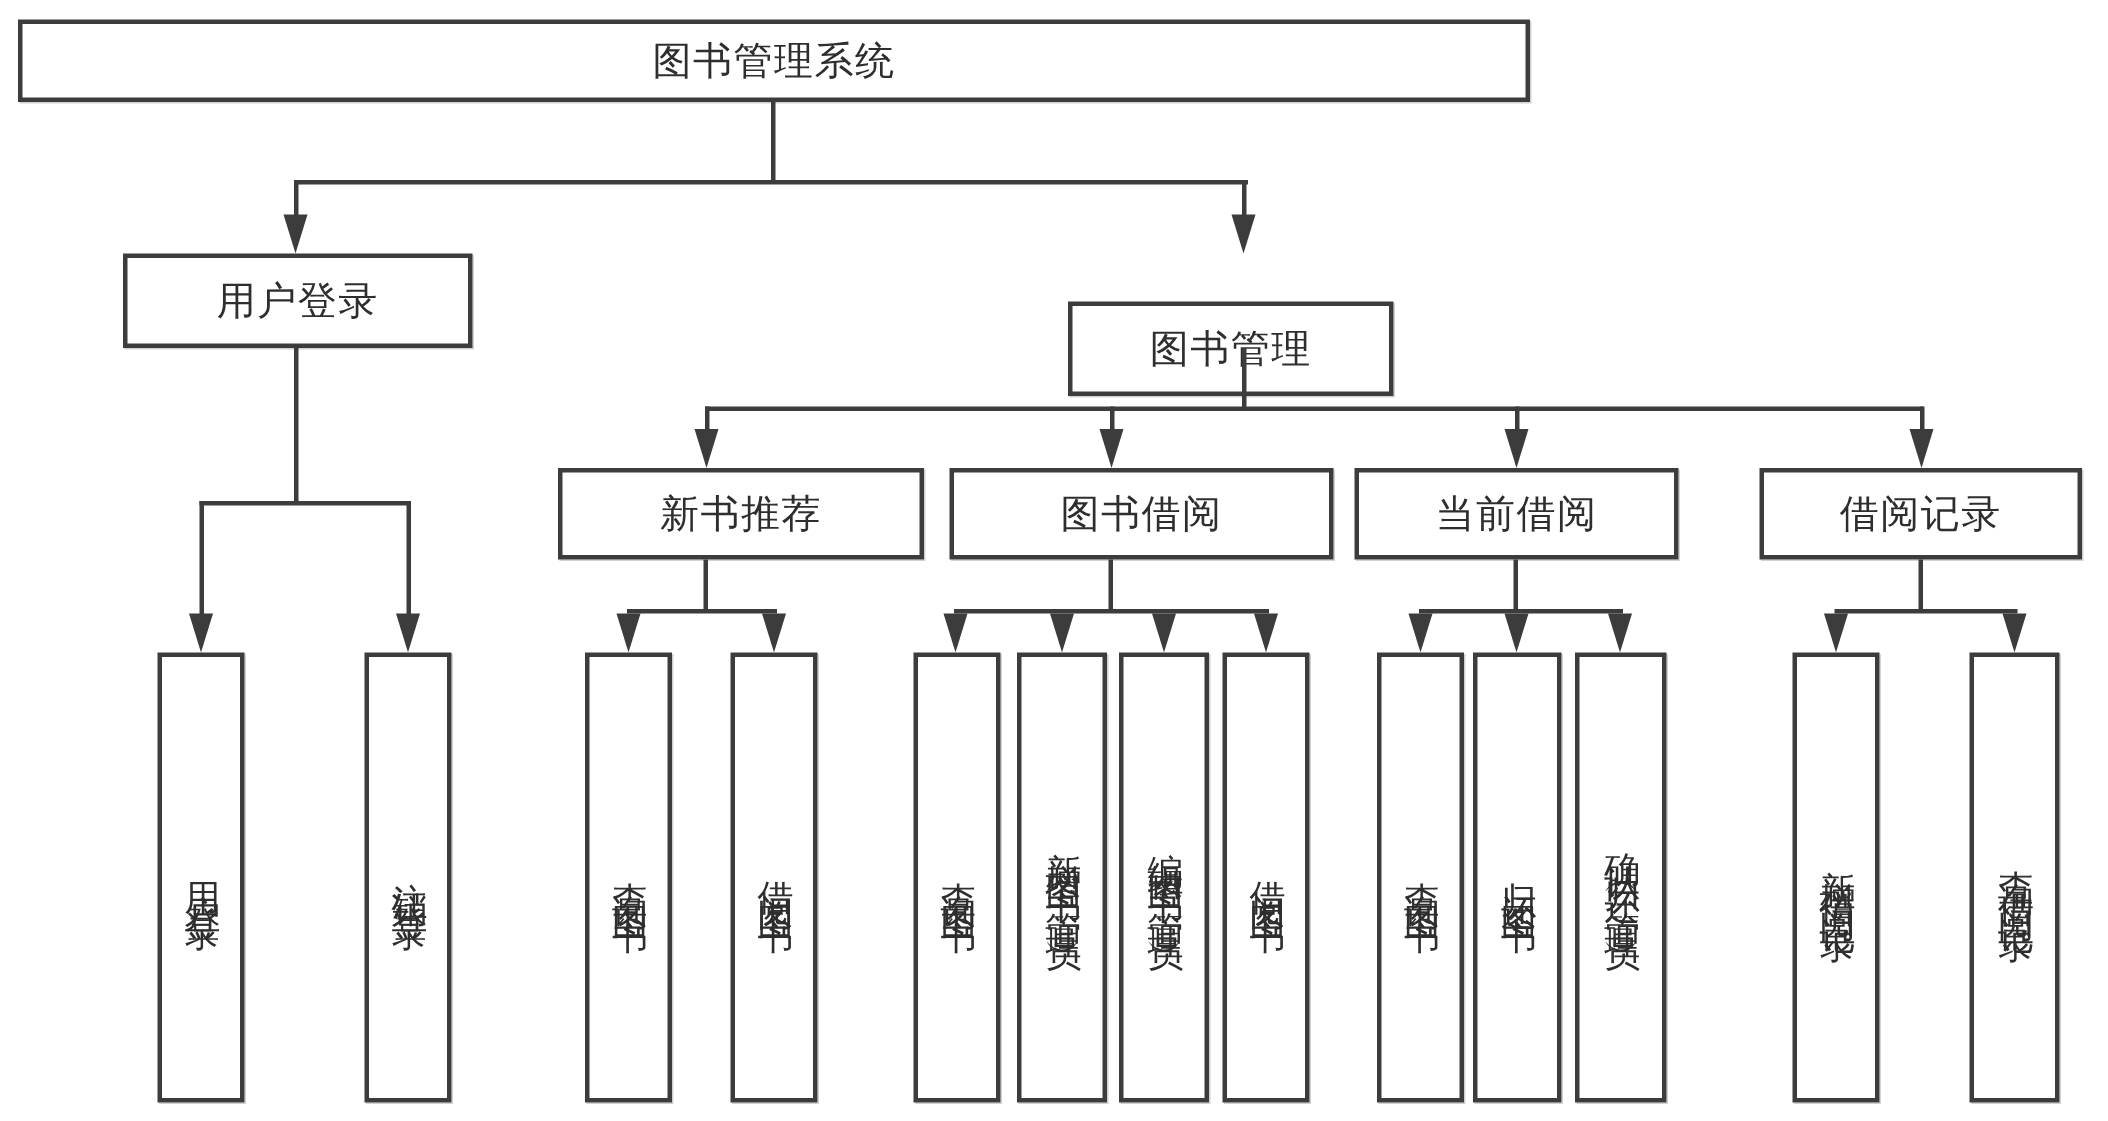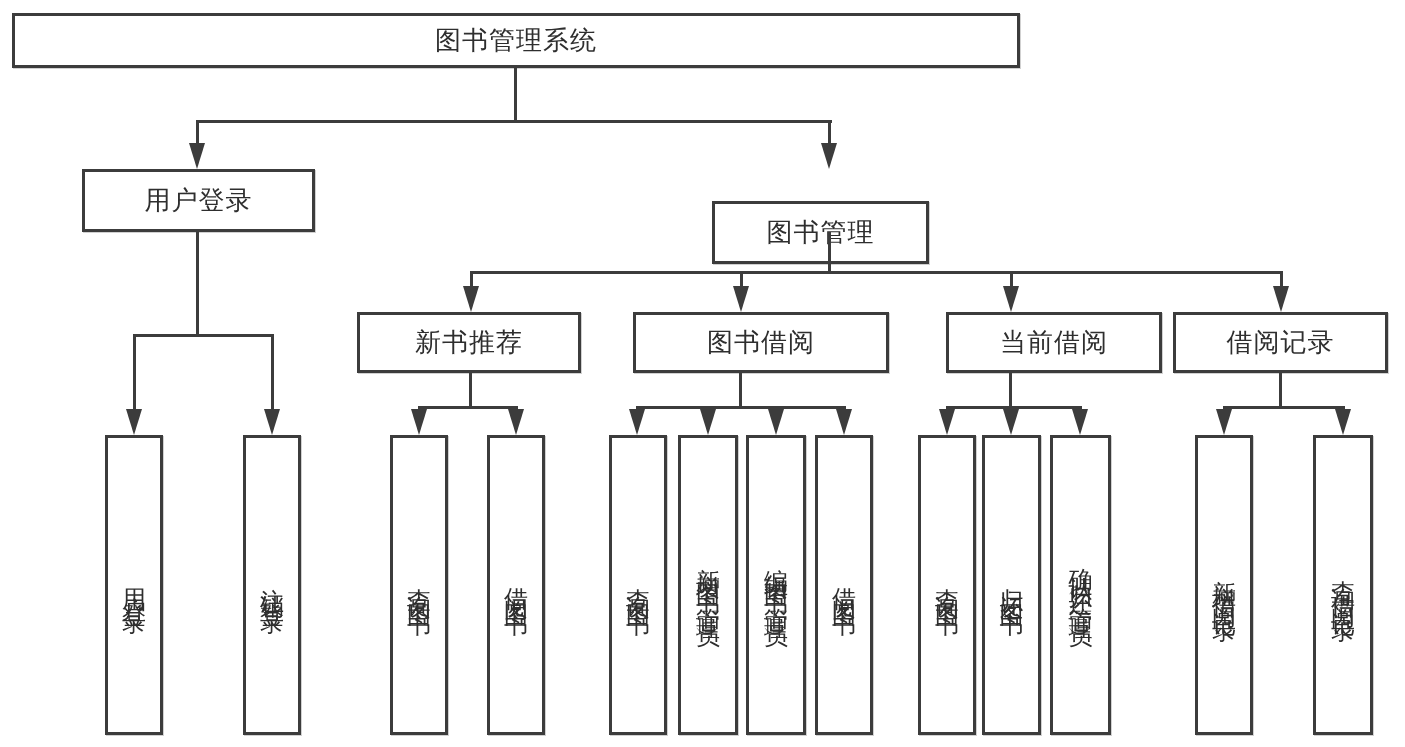--- a/index.html
+++ b/index.html
@@ -39,23 +39,23 @@
   .arrow{
     position:absolute;width:0;height:0;
     border-left:8px solid transparent;
     border-right:8px solid transparent;
     border-top:26px solid var(--line);
   }
   
   #b-root   {left:12px;  top:13px;  width:1008px;height:55px;}
   #b-login  {left:82px;  top:169px; width:233px; height:63px;}
   #b-mgmt   {left:712px; top:169px; width:217px; height:63px;margin-top:32px;}
-  #b-newbook{left:357px; top:312px; width:224px; height:61px;align-items:center;}
+  #b-newbook{left:372px; top:312px; width:244px; height:61px;align-items:center;}
   #b-borrow {left:633px; top:312px; width:256px; height:61px;}
-  #b-current{left:946px; top:312px; width:216px; height:61px;}
+  #b-current{left:903px; top:312px; width:216px; height:61px;}
   #b-records{left:1173px;top:312px; width:215px; height:61px;}
   
   #lf-login {left:105px;}
   #lf-logout{left:243px;}
   #lf-nb1{left:390px;}
   #lf-nb2{left:487px;}
   #lf-bw1{left:609px;}
   #lf-bw2{left:678px;width:60px;}
   #lf-bw3{left:746px;width:60px;}
   #lf-bw4{left:815px;}

